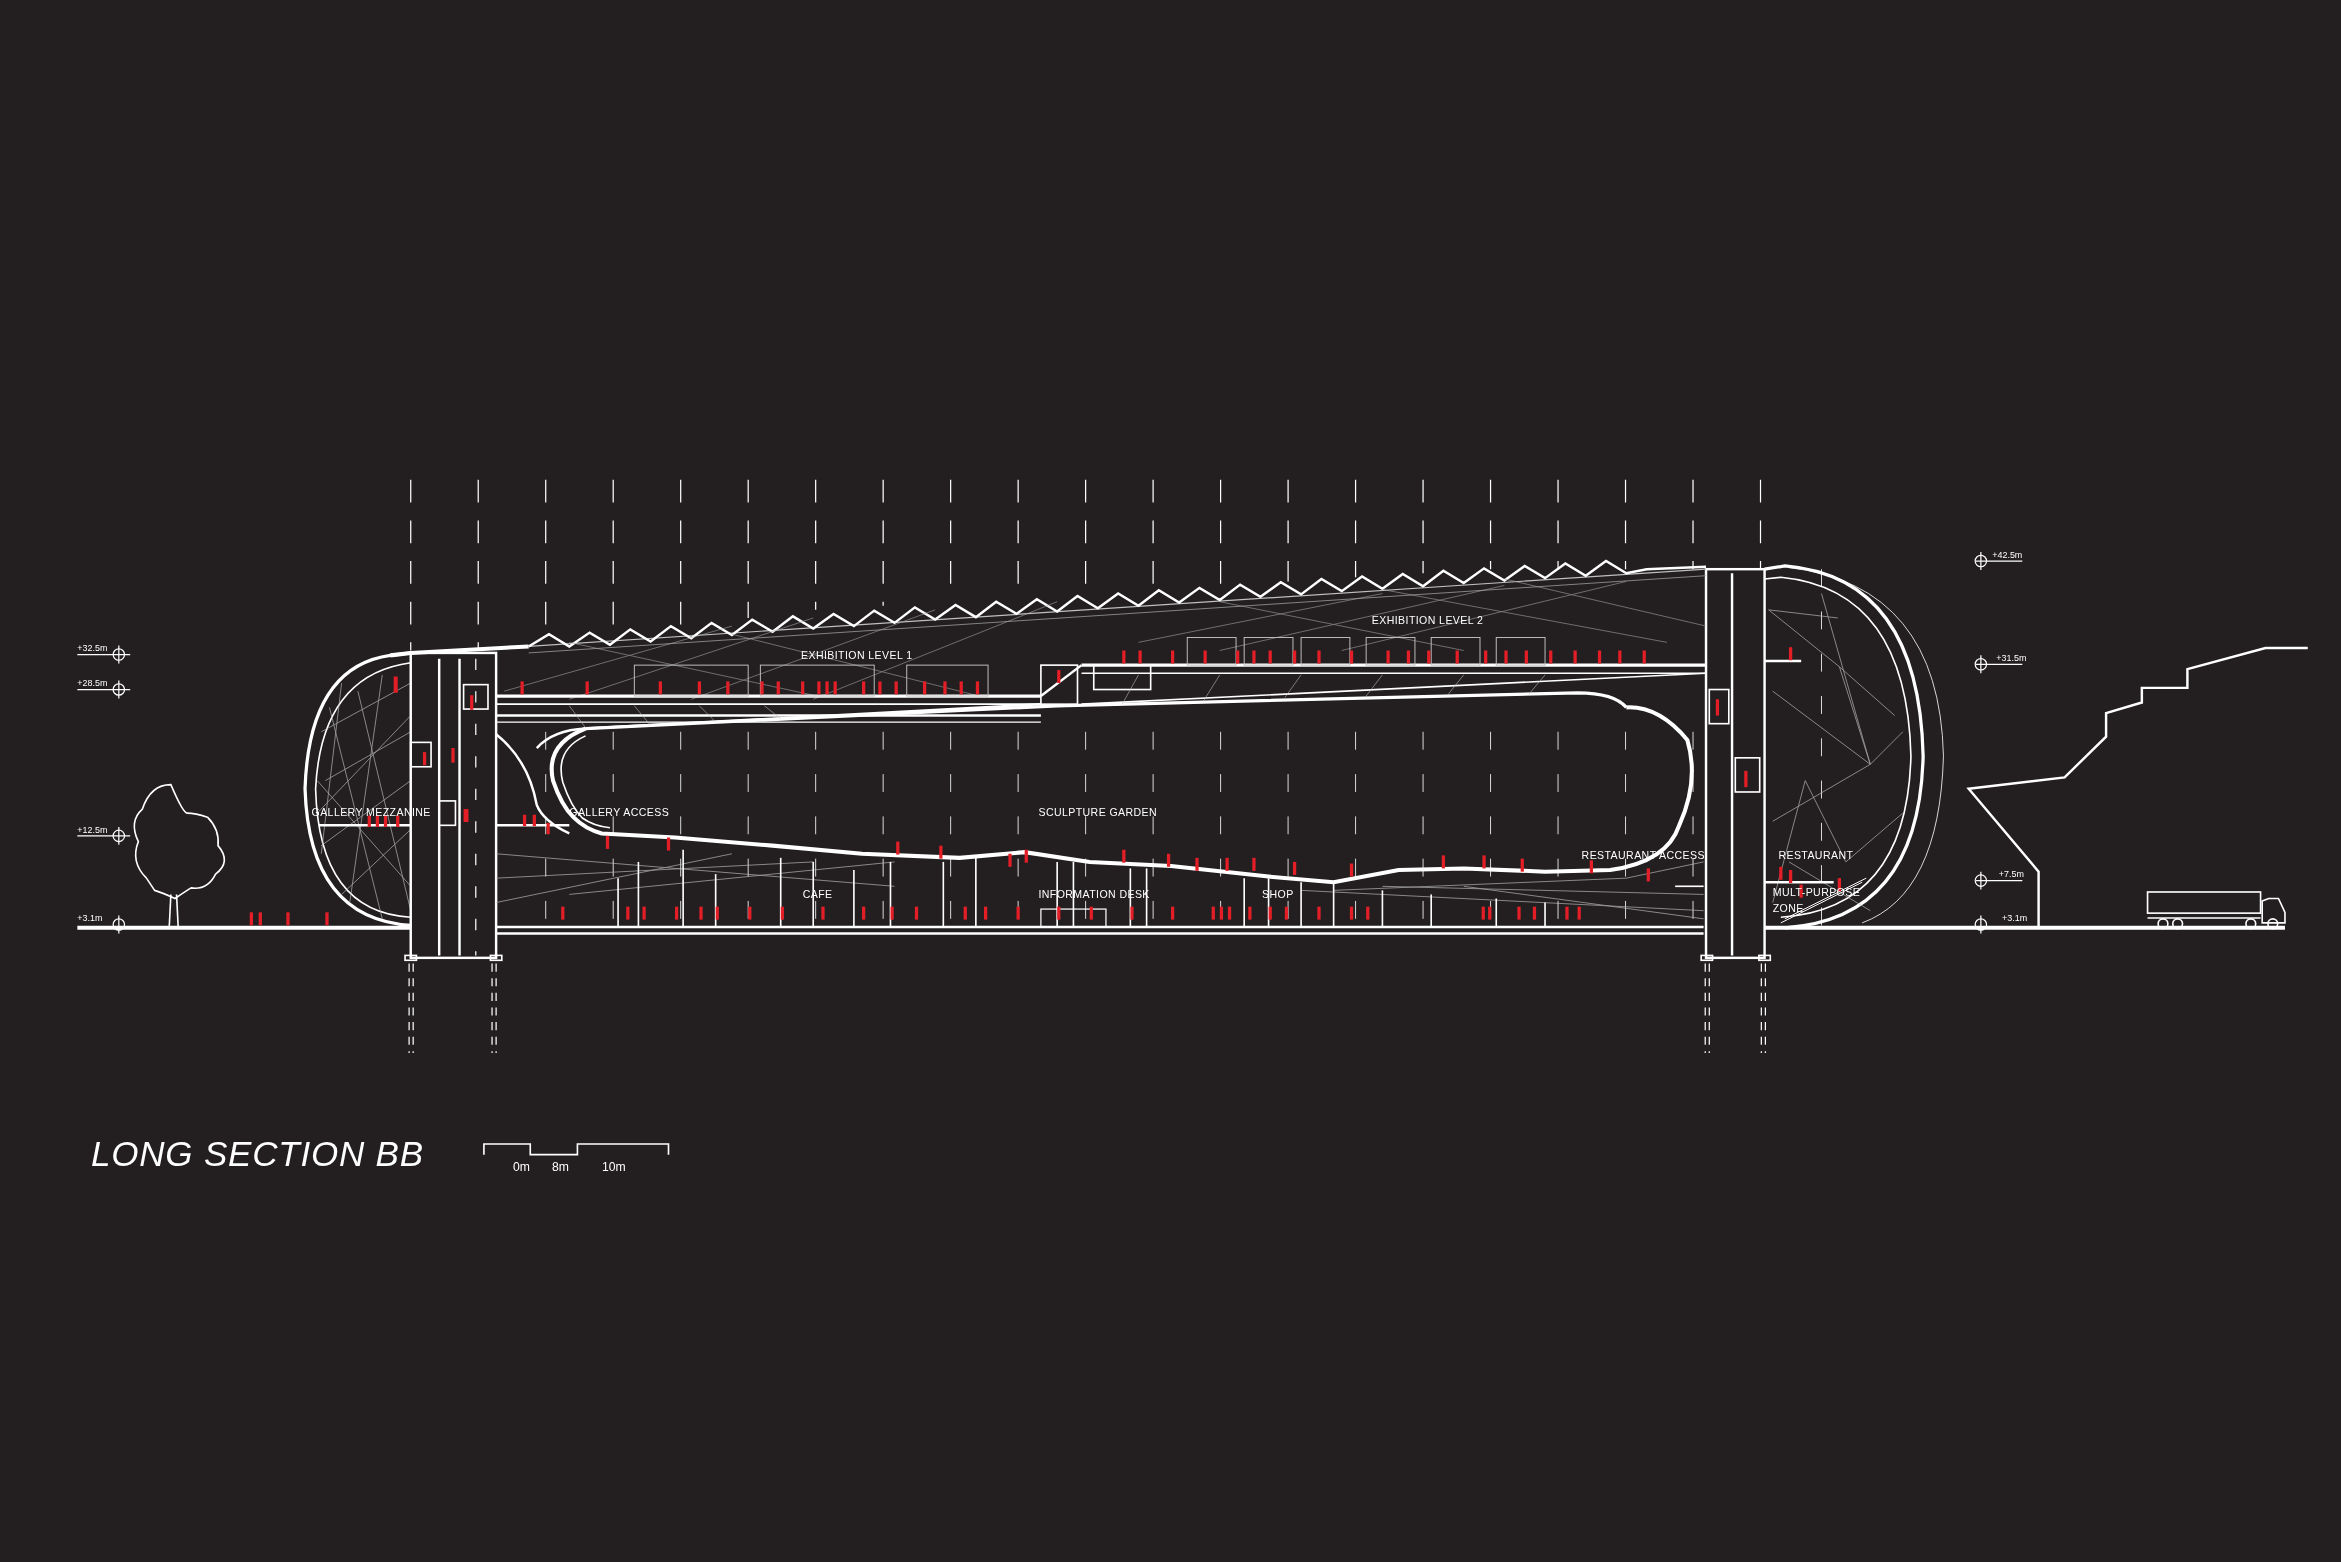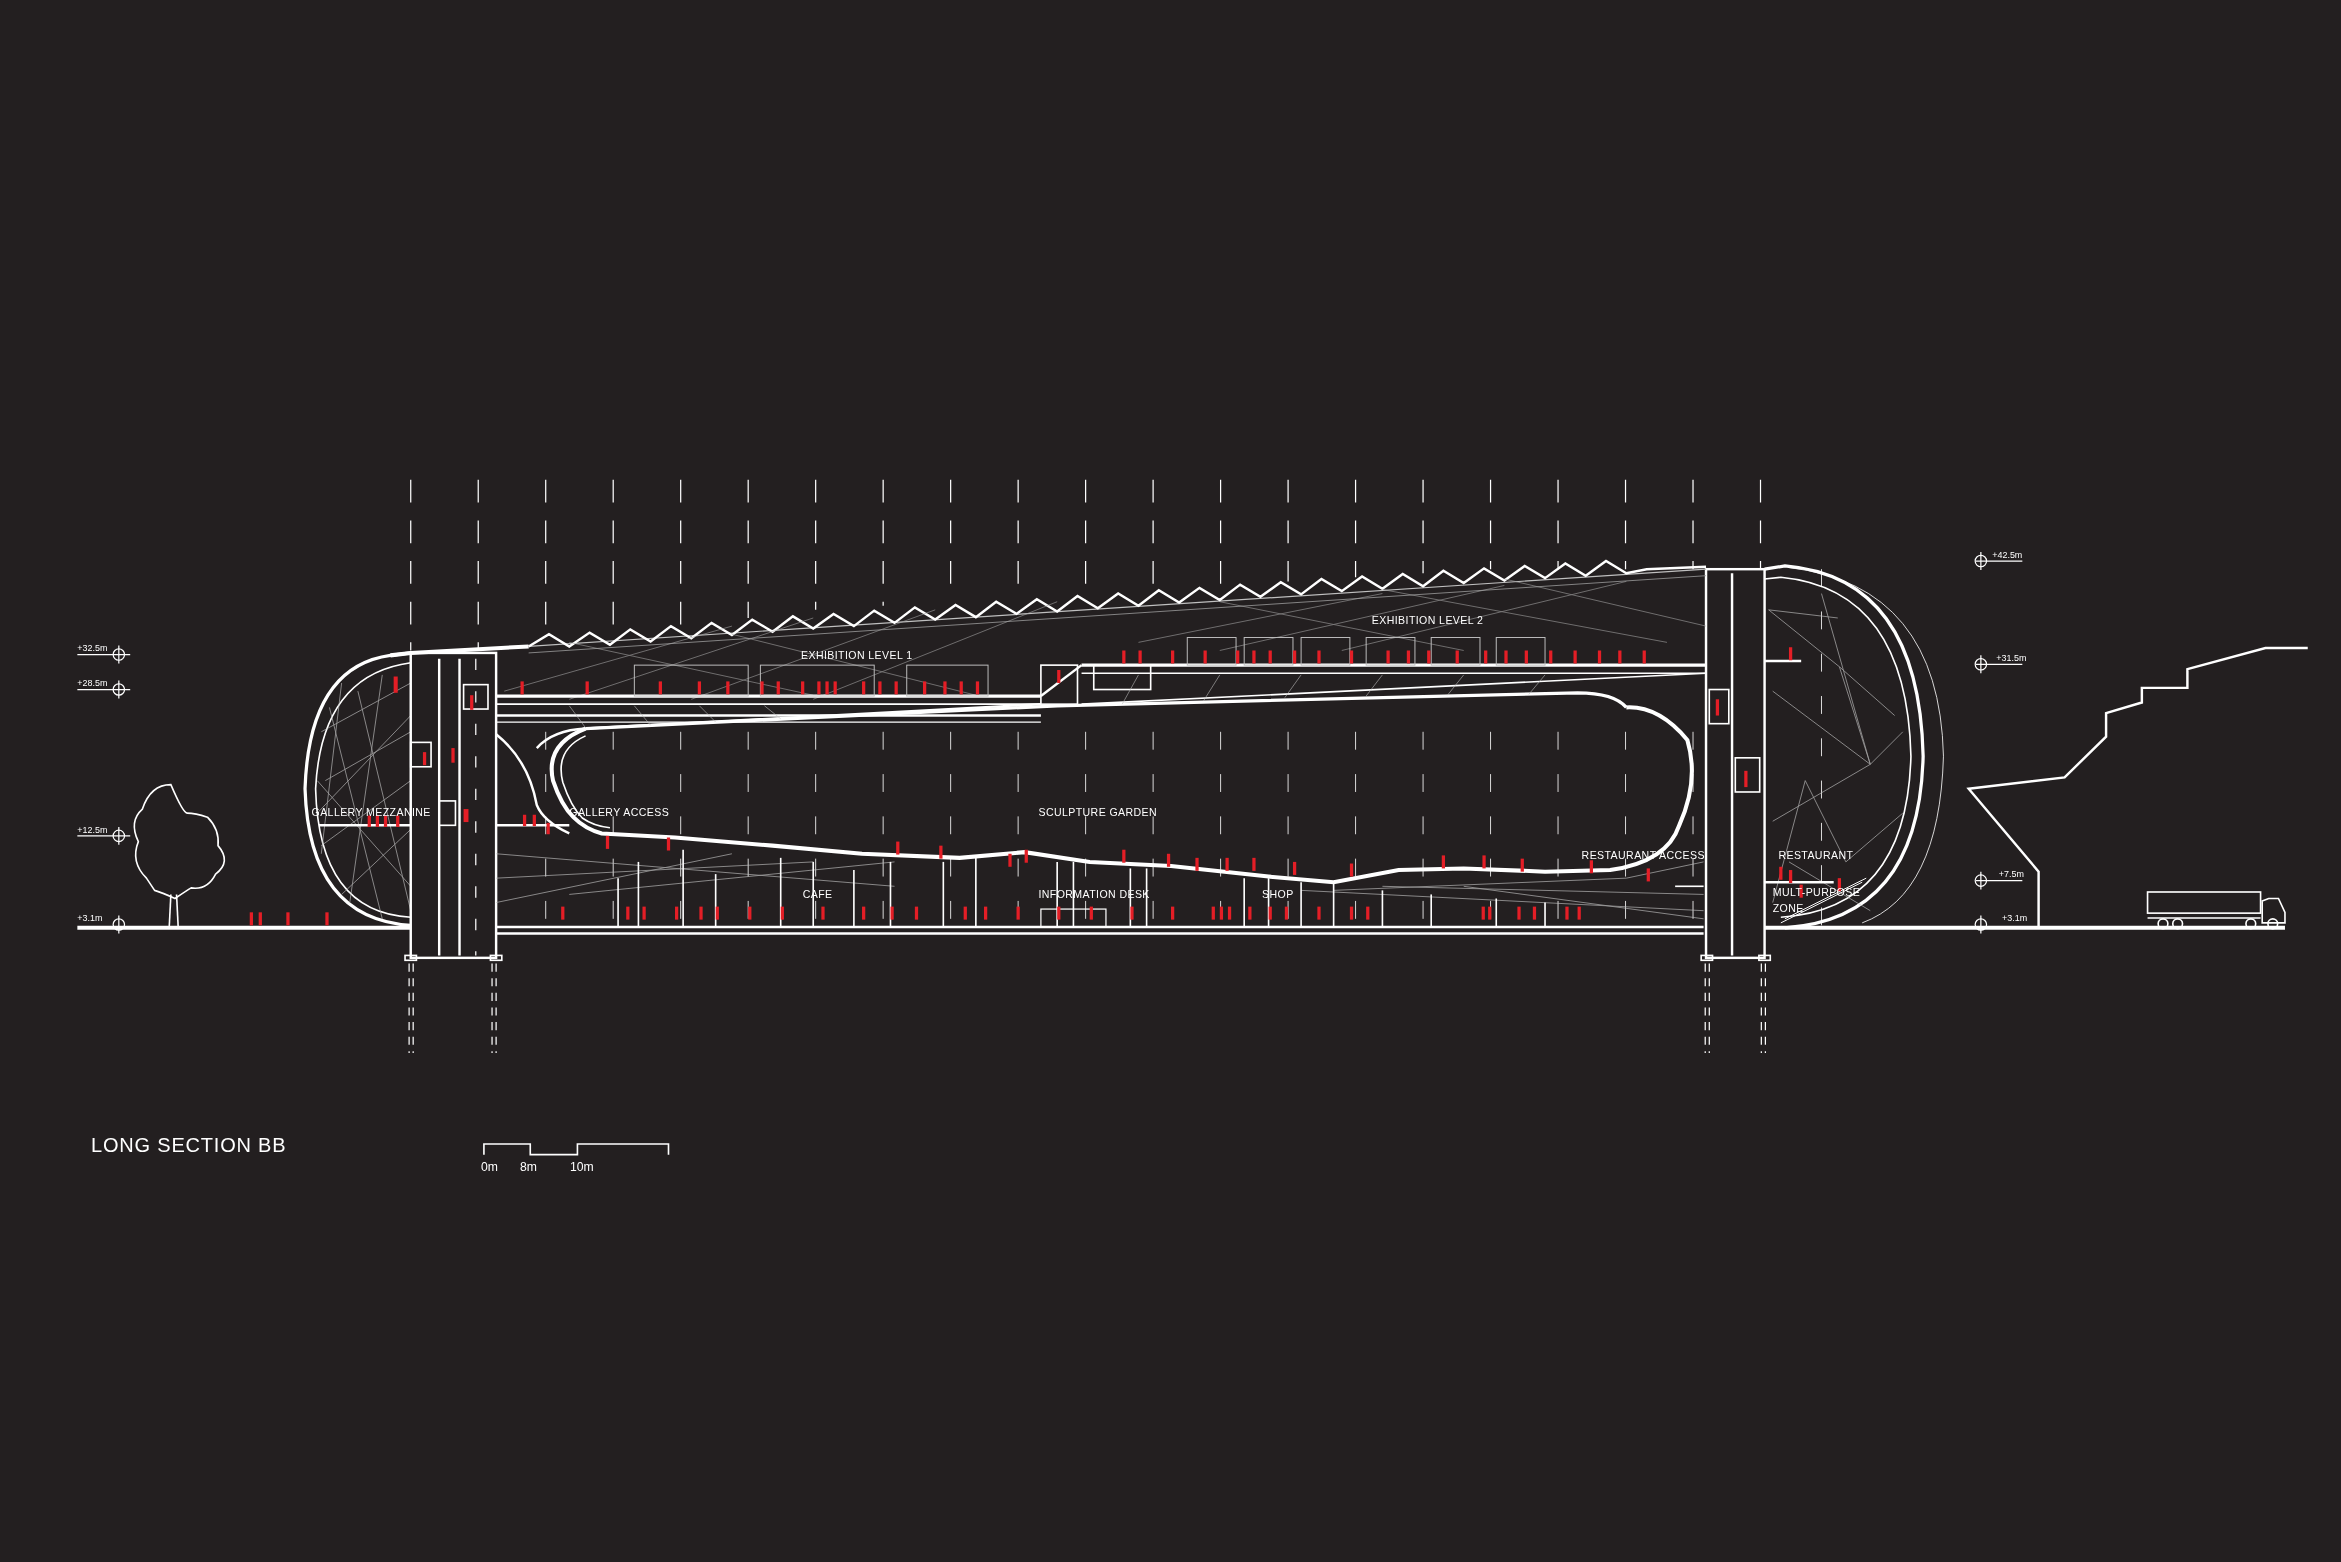--- a/index.html
+++ b/index.html
@@ -1,21 +1,21 @@
 <!DOCTYPE html>
 <html style="font-size:13px"><head>
 <meta charset="utf-8">
 <style>
   html, body { margin:0; padding:0; background:#231f20; }
   body { width:2342px; height:1562px; overflow:hidden; position:relative; font-family:"Liberation Sans", "DejaVu Sans", sans-serif; }
   svg { position:absolute; left:0; top:0; }
   .lbl { fill:#ffffff; font-family:"Liberation Sans", "DejaVu Sans", sans-serif; font-size:13px; letter-spacing:0.5px; }
   .lvl { fill:#ffffff; font-family:"Liberation Sans", "DejaVu Sans", sans-serif; font-size:11px; }
-  .title { position:absolute; left:91px; top:1134px; color:#fff; font-size:20px; letter-spacing:0.8px; font-family:"Liberation Sans", "DejaVu Sans", sans-serif; }
-  .scale-lbl { position:absolute; top:1160px; color:#fff; font-size:12.2px; font-family:"Liberation Sans", "DejaVu Sans", sans-serif; }
+  .title { position:absolute; left:91px; top:1134px; color:#fff; font-size:35px; letter-spacing:0.8px; font-family:"Liberation Sans", "DejaVu Sans", sans-serif;font-style:italic; }
+  .scale-lbl { position:absolute; top:1160px; color:#fff; font-size:12.2px; font-family:"Liberation Sans", "DejaVu Sans", sans-serif;margin-left:32px; }
 </style>
 </head>
 <body>
 
 <svg width="2342" height="1562" viewBox="0 0 2880 1921" xmlns="http://www.w3.org/2000/svg">
 
   <g stroke="#ffffff" stroke-width="1.5" stroke-dasharray="28,22">
     <line x1="505" y1="590" x2="505" y2="800"></line>
     <line x1="588" y1="590" x2="588" y2="800"></line>
     <line x1="671" y1="590" x2="671" y2="790"></line>

